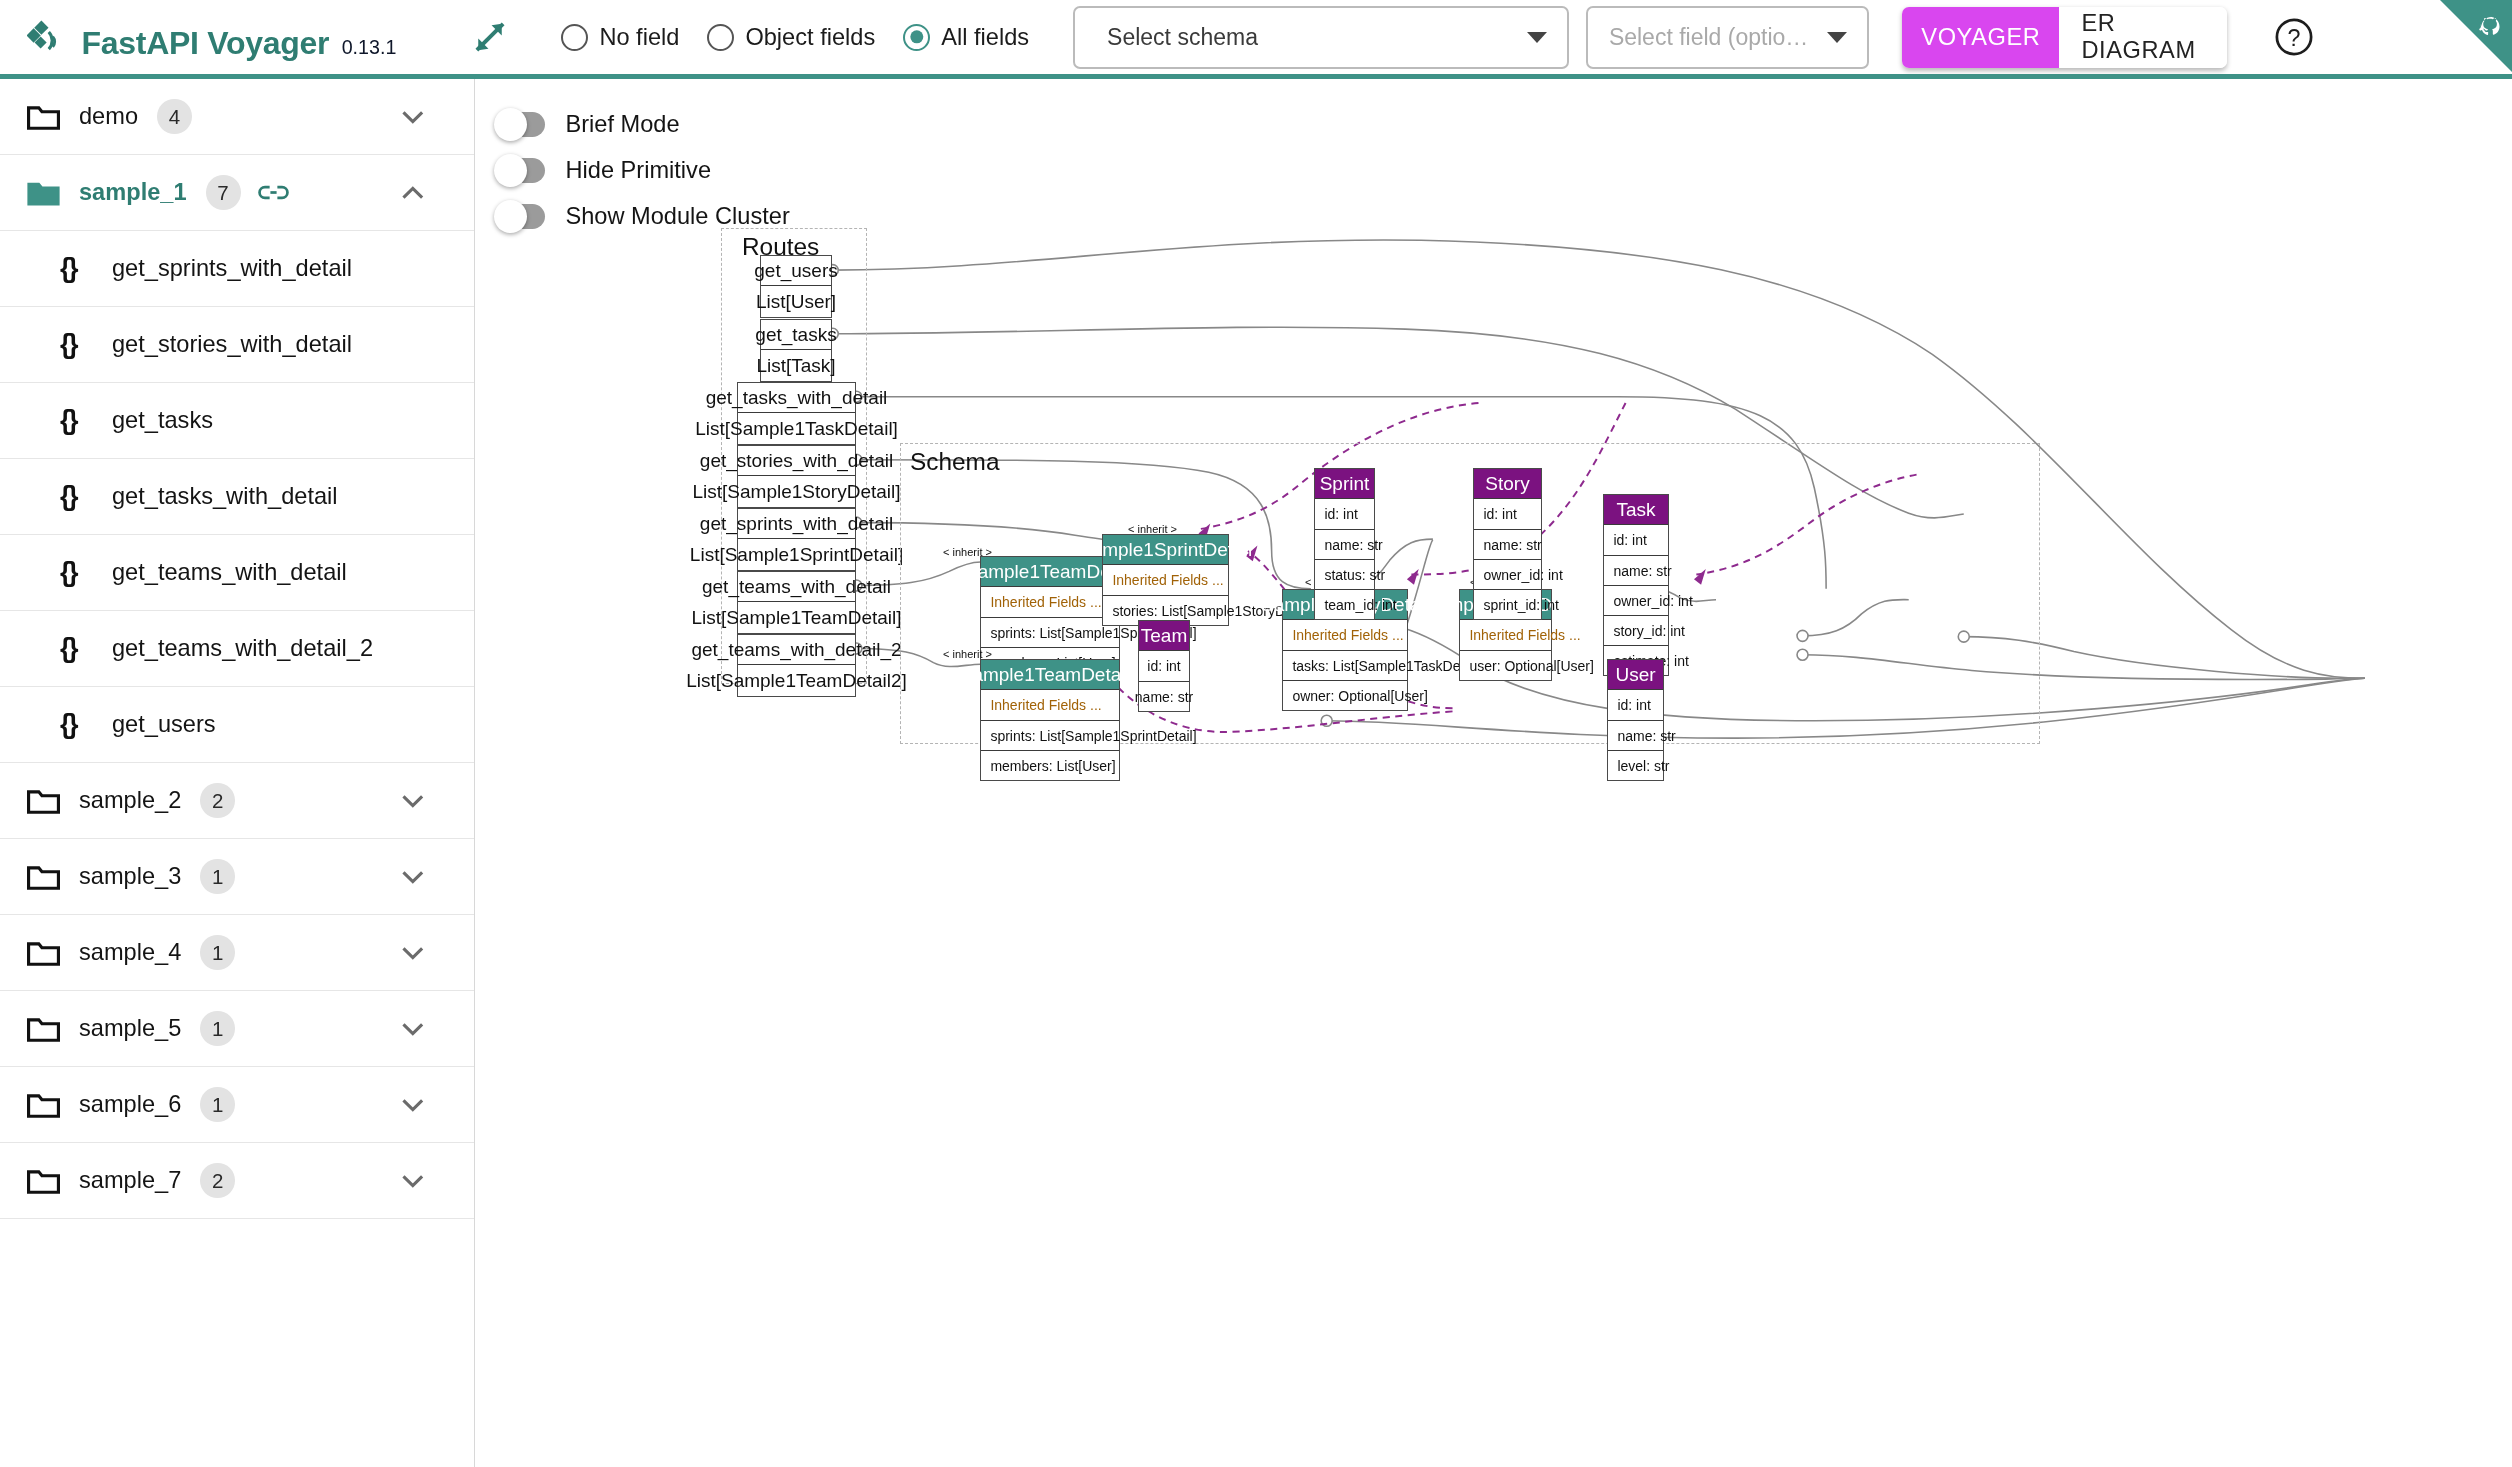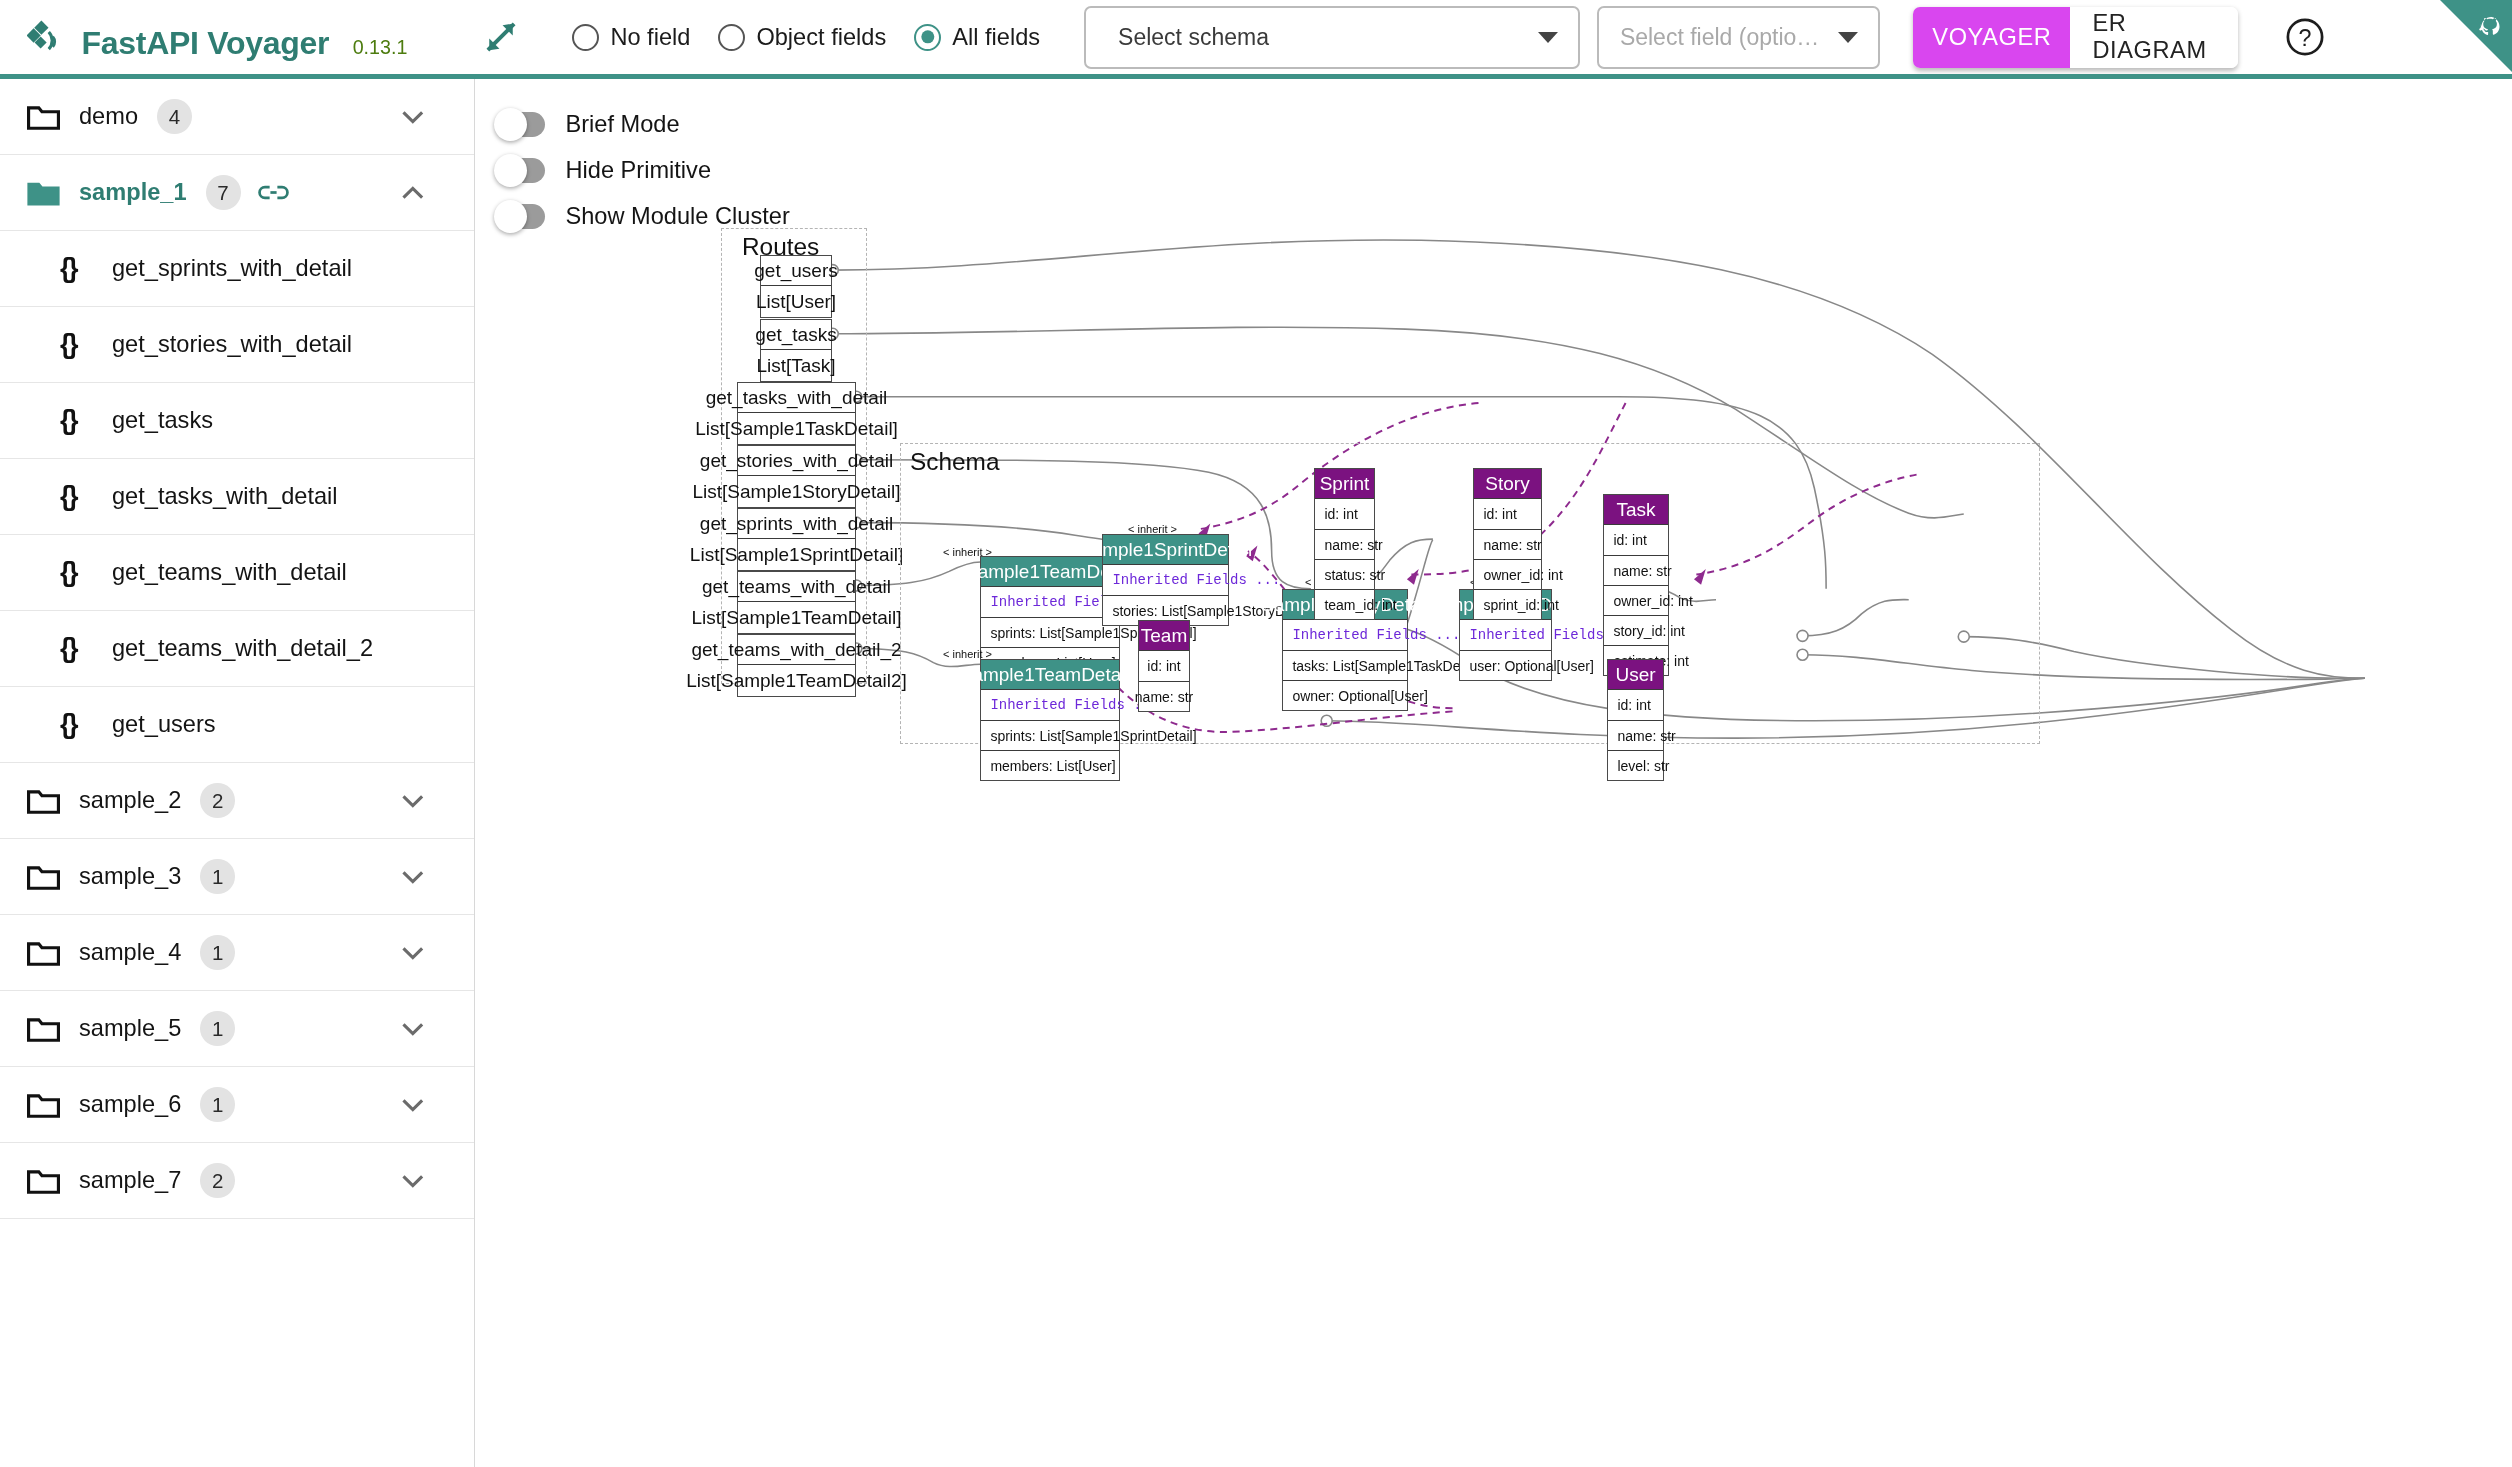--- a/index.html
+++ b/index.html
@@ -13,21 +13,21 @@
 
   
   .header {
     position: absolute; left: 0; top: 0; width: 2512px; height: 79px;
     background: #ffffff; border-bottom: 5.5px solid #3e9287;
     display: flex; align-items: center; overflow: hidden;
   }
   .brand { display: flex; align-items: baseline; gap: 12.6px; margin-left: 27px; }
   .brand-logo { width: 42px; height: 42px; position: relative; top: 6.3px; }
   .brand-title { font-size: 32px; font-weight: bold; color: #2f7d72; letter-spacing: -0.3px; }
-  .brand-version { font-size: 19.7px; color: #4d7c0f; font-weight: normal; margin-left: 11px; }
+  .brand-version { font-size: 19.7px; color: #0f172a; font-weight: normal; }
 
   .expand-icon { margin-left: 76px; width: 36px; height: 36px; cursor: pointer; }
 
   .radios { display: flex; align-items: center; gap: 28px; margin-left: 53px; }
   .radio { display: flex; align-items: center; gap: 11px; cursor: pointer; }
   .radio-dot {
     width: 27px; height: 27px; border-radius: 50%;
     border: 2.8px solid #555; background: #fff; position: relative;
   }
   .radio.checked .radio-dot { border-color: #3e9287; }
@@ -124,21 +124,21 @@
     font-size: 19px; color: #fff; height: 30px; border-bottom: 1.6px solid #3a3a3a;
   }
   .node-head.teal { background: #3e9287; }
   .node-head.purple { background: #7b1280; }
   .node-row {
     display: flex; align-items: center; font-size: 14px; color: #111;
     height: 30px; padding-left: 9.4px; border-top: 0.8px solid #3a3a3a;
     white-space: nowrap;
   }
   .node-row.first { border-top: none; }
-  .node-row.muted { color: #6d28d9; font-family: Liberation Mono, monospace; }
+  .node-row.muted { color: #a16207; }
   .node-row.center { justify-content: center; padding-left: 0; }
 
   .route-node { position: absolute; border: 1.6px solid #4a4a4a; background: #fff; }
   .route-head {
     display: flex; align-items: center; justify-content: center;
     font-size: 19px; color: #111; height: 30px; border-bottom: 1.6px solid #3a3a3a;
   }
   .route-body {
     display: flex; align-items: center; justify-content: center;
     font-size: 19px; color: #111; height: 31px;

